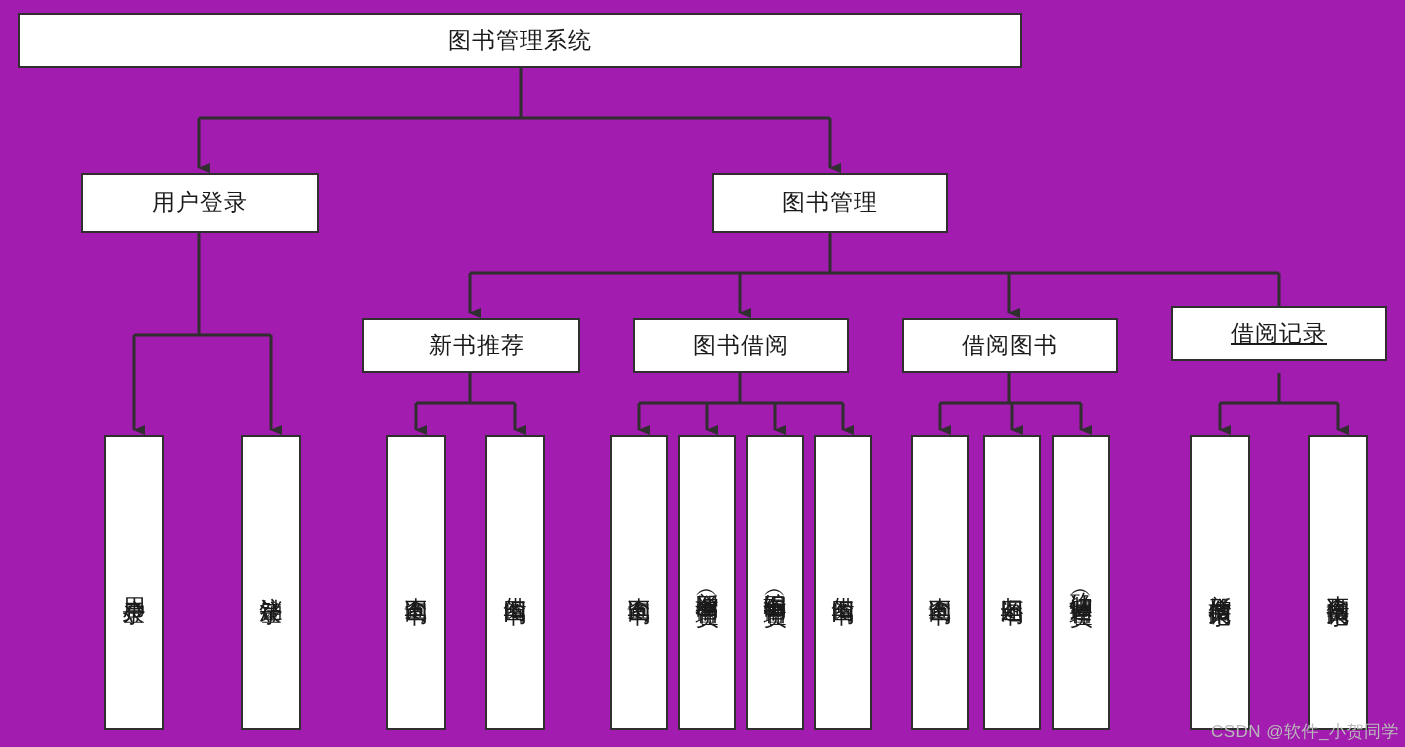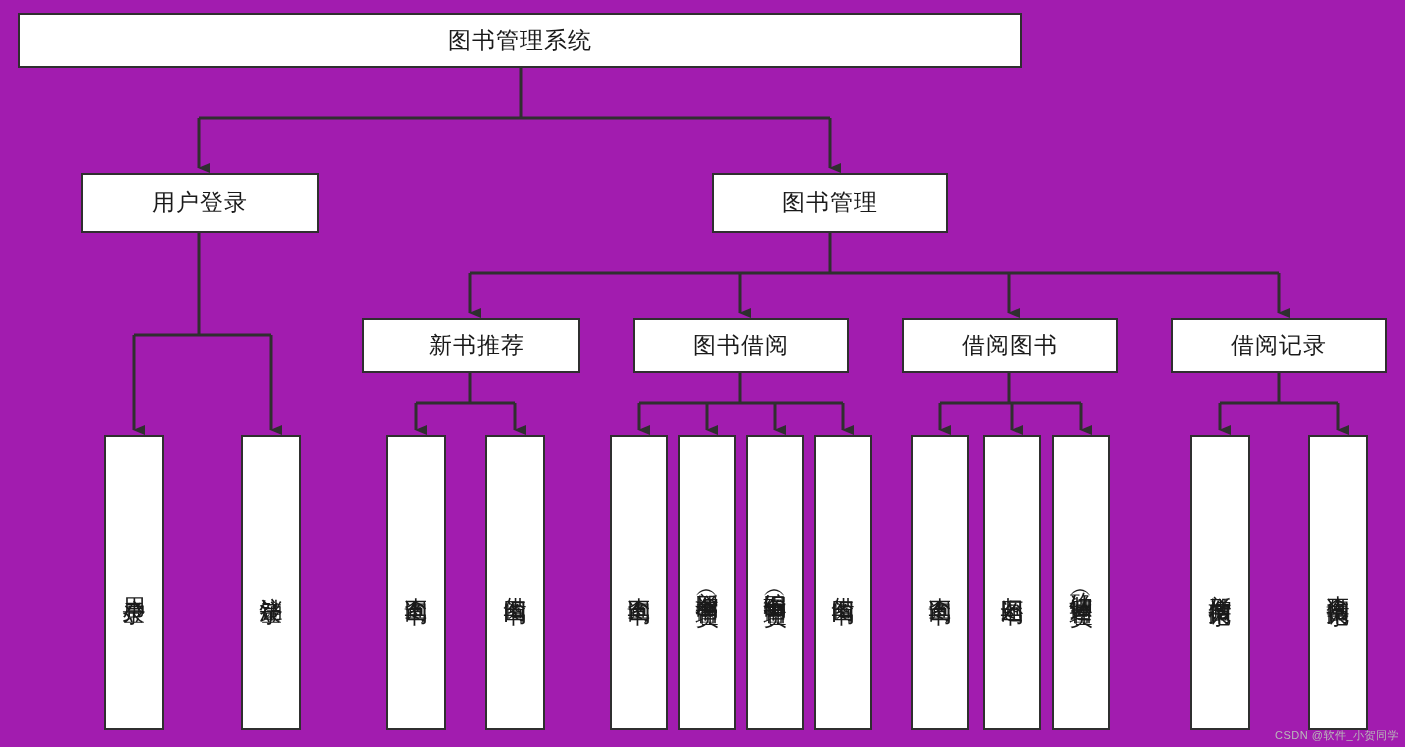--- a/index.html
+++ b/index.html
@@ -52,21 +52,21 @@
   .node.vertical .vtext {
     writing-mode: vertical-rl;
     text-orientation: upright;
     white-space: nowrap;
     text-align: center;
   }
   #watermark {
     position: absolute;
     right: 6px;
     bottom: 4px;
-    font-size: 11px;
+    font-size: 17px;
     color: #b9b9b9;
     letter-spacing: 0.5px;
     white-space: nowrap;
   }
 </style>
 </head>
 <body>
 
 <div id="canvas">
 
@@ -137,21 +137,21 @@
 
   <div class="node horizontal" style="left: 362px; top: 318px; width: 218px; height: 55px; padding-left: 12px;">
     <span>新书推荐</span>
   </div>
   <div class="node horizontal" style="left: 633px; top: 318px; width: 216px; height: 55px;">
     <span>图书借阅</span>
   </div>
   <div class="node horizontal" style="left: 902px; top: 318px; width: 216px; height: 55px;">
     <span>借阅图书</span>
   </div>
-  <div class="node horizontal" style="left: 1171px; top: 318px; width: 216px; height: 55px;">
+  <div class="node horizontal" style="left: 1171px; top: 306px; width: 216px; height: 55px; text-decoration: underline;">
     <span>借阅记录</span>
   </div>
 
   <div class="node vertical" style="left: 104px; top: 435px; width: 60px; height: 295px;">
     <span class="vtext">用户登录</span>
   </div>
   <div class="node vertical" style="left: 241px; top: 435px; width: 60px; height: 295px;">
     <span class="vtext">注销登录</span>
   </div>
   <div class="node vertical" style="left: 386px; top: 435px; width: 60px; height: 295px;">

